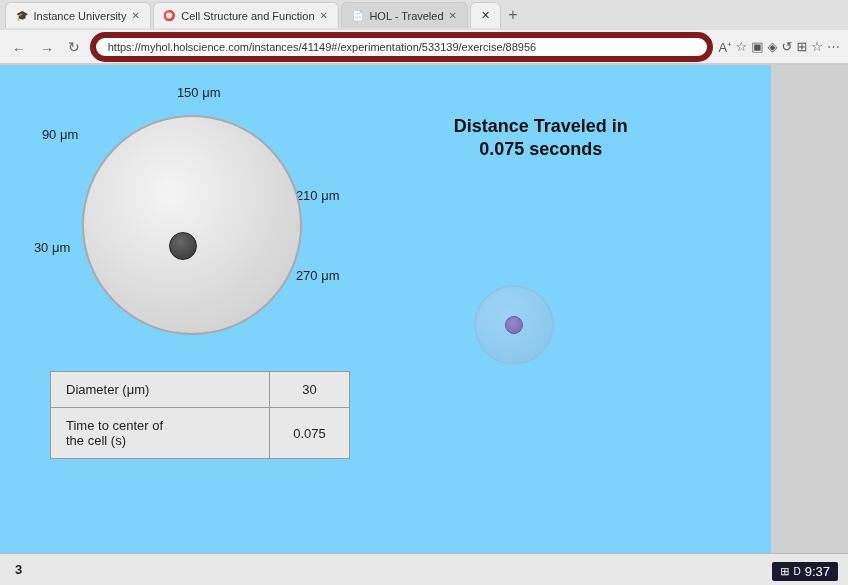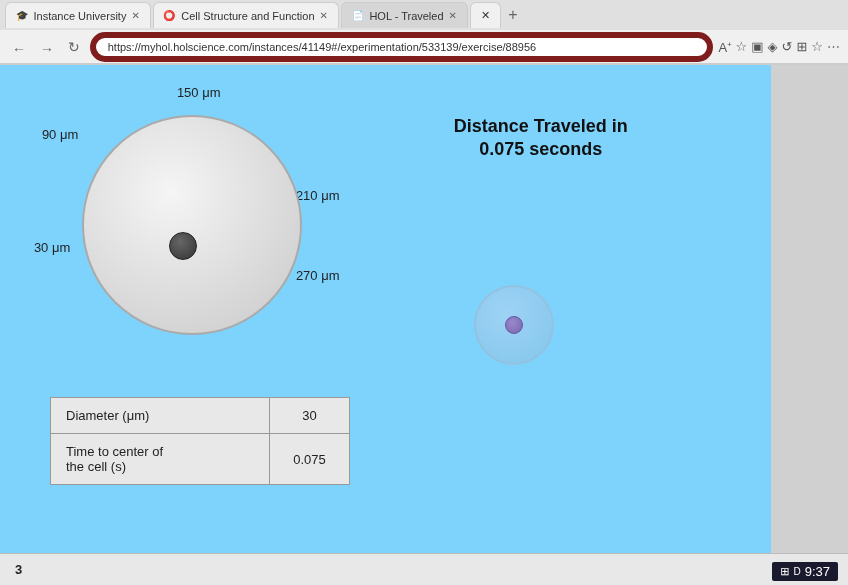--- a/index.html
+++ b/index.html
@@ -182,21 +182,21 @@
       top: 155px;
       left: 274px;
       font-size: 13px;
       color: #222;
       white-space: nowrap;
       margin-top: 28px;
     }
 
     
     .data-table {
-      margin-top: 32px;
+      margin-top: 6px;
       margin-left: 30px;
       border-collapse: collapse;
       width: 300px;
     }
     .data-table td {
       border: 1px solid #999;
       padding: 10px 15px;
       background: #e8e8e8;
       font-size: 13px;
       color: #222;

